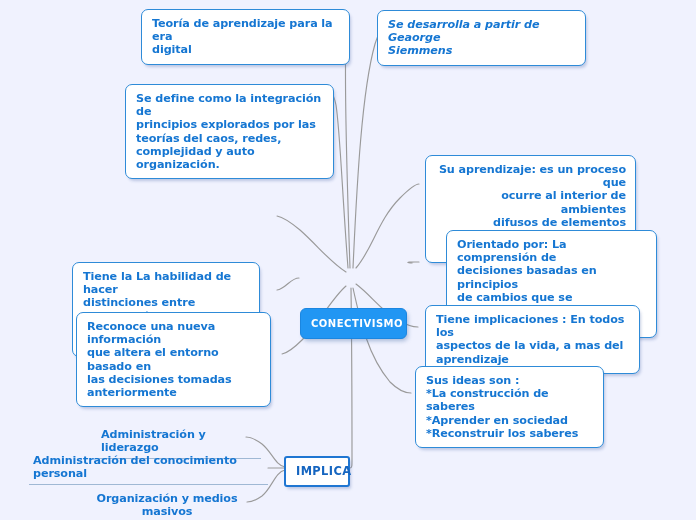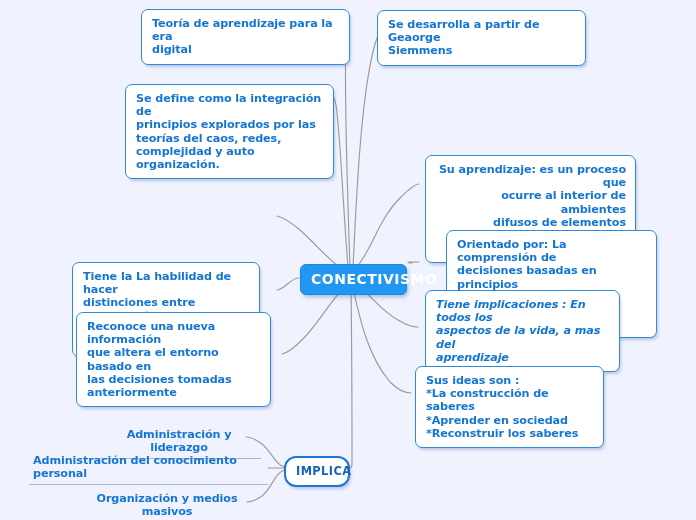--- a/index.html
+++ b/index.html
@@ -42,38 +42,39 @@
     padding: 7px 9px 7px 10px;
     box-shadow: 2px 3px 3px -1px rgba(80, 110, 170, 0.32);
     white-space: pre-line;
   }
 
   
   .node.root {
     background: #2196f3;
     border: 1.6px solid #1b86e0;
     color: #ffffff;
-    font-size: 14px;
+    font-size: 10px;
     letter-spacing: 0.5px;
     text-align: center;
     padding: 8px 10px;
     border-radius: 6px;
     box-shadow: 2px 3px 4px -1px rgba(60, 100, 160, 0.40);
+    margin-top: 44px;
   }
 
   
   .node.subroot {
     background: #ffffff;
     border: 2px solid #1f76d2;
     color: #1565c0;
     font-size: 11.4px;
     letter-spacing: 0.4px;
     text-align: center;
     padding: 7px 10px;
-    border-radius: 12px;
+    border-radius: 3px;
   }
 
   
   .leaf-text {
     position: absolute;
     box-sizing: border-box;
     color: #1576d2;
     font-weight: bold;
     font-size: 11.2px;
     line-height: 13.4px;
@@ -118,21 +119,21 @@
       <path d="M285,468 C278,468 276,468 272,468 L268,468"></path>
       <path d="M285,470 C275,472 272,488 262,496 C255,501 251,502 247,502"></path>
     </g>
   </svg>
 
   <div class="node root" style="left:300px; top:264px; width:107px;">CONECTIVISMO</div>
 
   <div class="node" style="left:141px; top:9px; width:209px;">Teoría de aprendizaje para la era
 digital</div>
 
-  <div class="node" style="left:377px; top:10px; width:209px;">Se desarrolla a partir de Geaorge
+  <div class="node" style="left:377px; top:10px; width:209px;font-style:italic;">Se desarrolla a partir de Geaorge
 Siemmens</div>
 
   <div class="node" style="left:125px; top:72px; width:209px;margin-top:12px;">Se define como la integración de
 principios explorados por las
 teorías del caos, redes,
 complejidad y auto organización.</div>
 
 
   <div class="node" style="left:72px; top:262px; width:188px;">Tiene la La habilidad de hacer
 distinciones entre información
@@ -147,31 +148,31 @@
   <div class="node" style="left:425px; top:155px; width:211px;text-align:right;">Su aprendizaje: es un proceso que
 ocurre al interior de ambientes
 difusos de elementos centrales
 cambiantes.</div>
 
   <div class="node" style="left:446px; top:230px; width:211px;">Orientado por: La comprensión de
 decisiones basadas en principios
 de cambios que se transforman de
 manera rápida</div>
 
-  <div class="node" style="left:425px; top:290px; width:195px;font-style:italic;">Tiene implicaciones : En todos los
+  <div class="node" style="left:425px; top:305px; width:215px;">Tiene implicaciones : En todos los
 aspectos de la vida, a mas del
 aprendizaje</div>
 
   <div class="node" style="left:415px; top:366px; width:189px;">Sus ideas son :
 *La construcción de saberes
 *Aprender en sociedad
 *Reconstruir los saberes</div>
 
   <div class="node subroot" style="left:284px; top:456px; width:66px;">IMPLICA</div>
 
-  <div class="leaf-text" style="left:97px; top:426px; width:164px; text-align:center;">Administración y liderazgo</div>
+  <div class="leaf-text" style="left:97px; top:426px; width:164px; text-align:left;">Administración y liderazgo</div>
 
   <div class="leaf-text" style="left:29px; top:452px; width:239px;">Administración del conocimiento
 personal</div>
 
   <div class="leaf-text" style="left:74px; top:490px; width:186px; text-align:center;">Organización y medios masivos</div>
 
 </div>
 
 </body></html>

